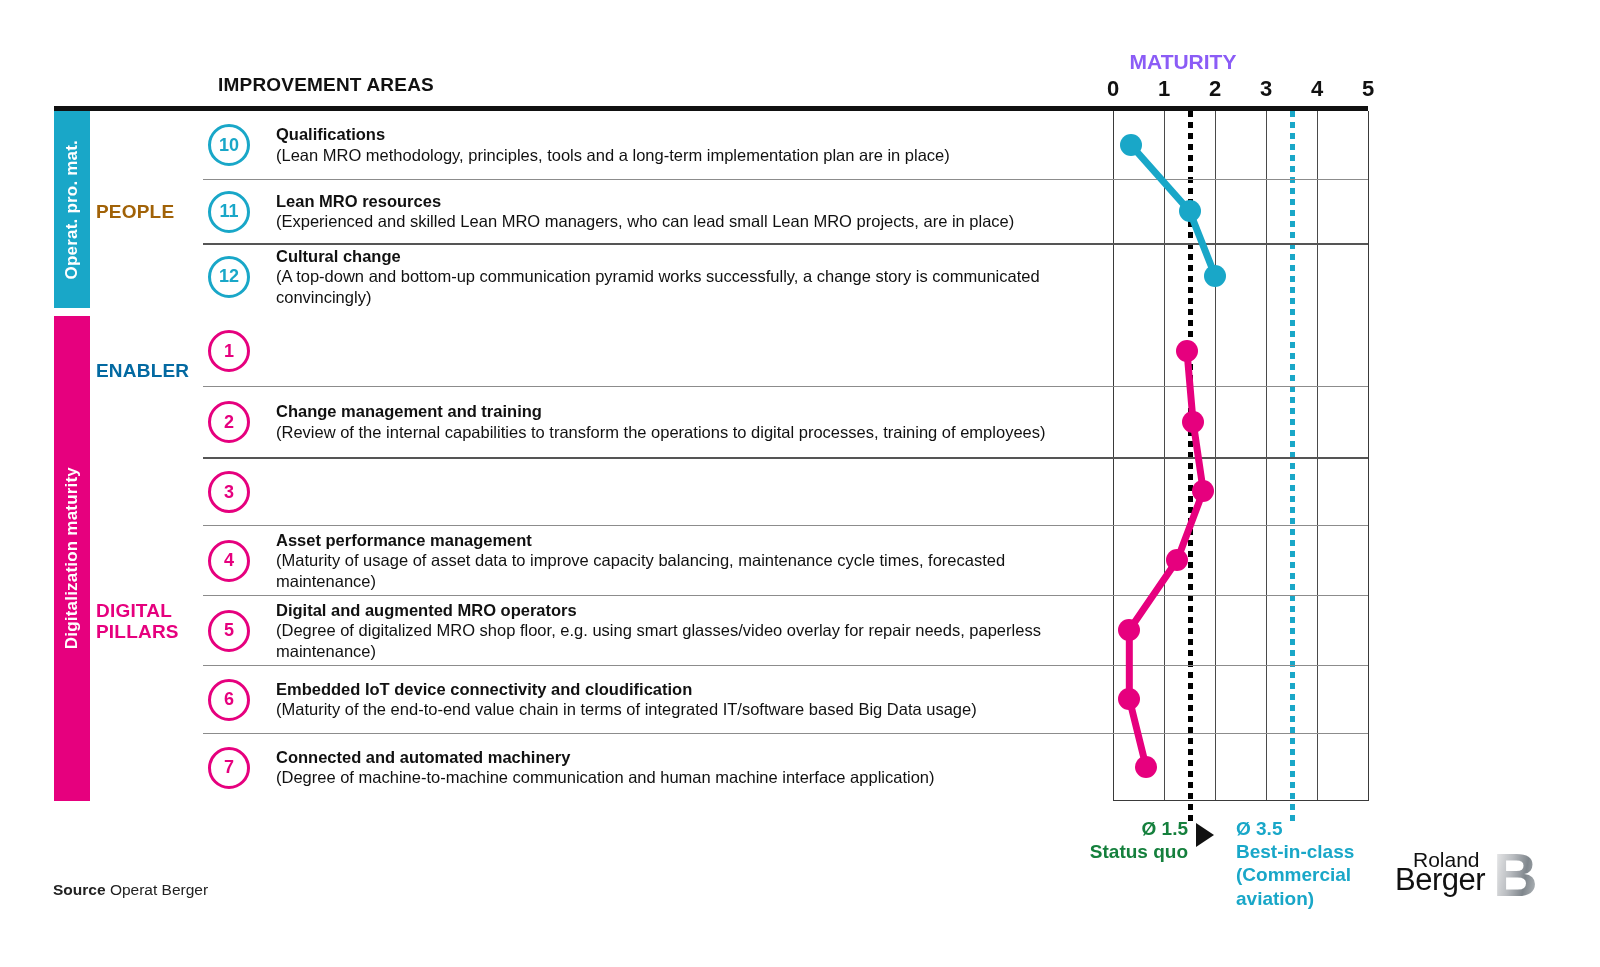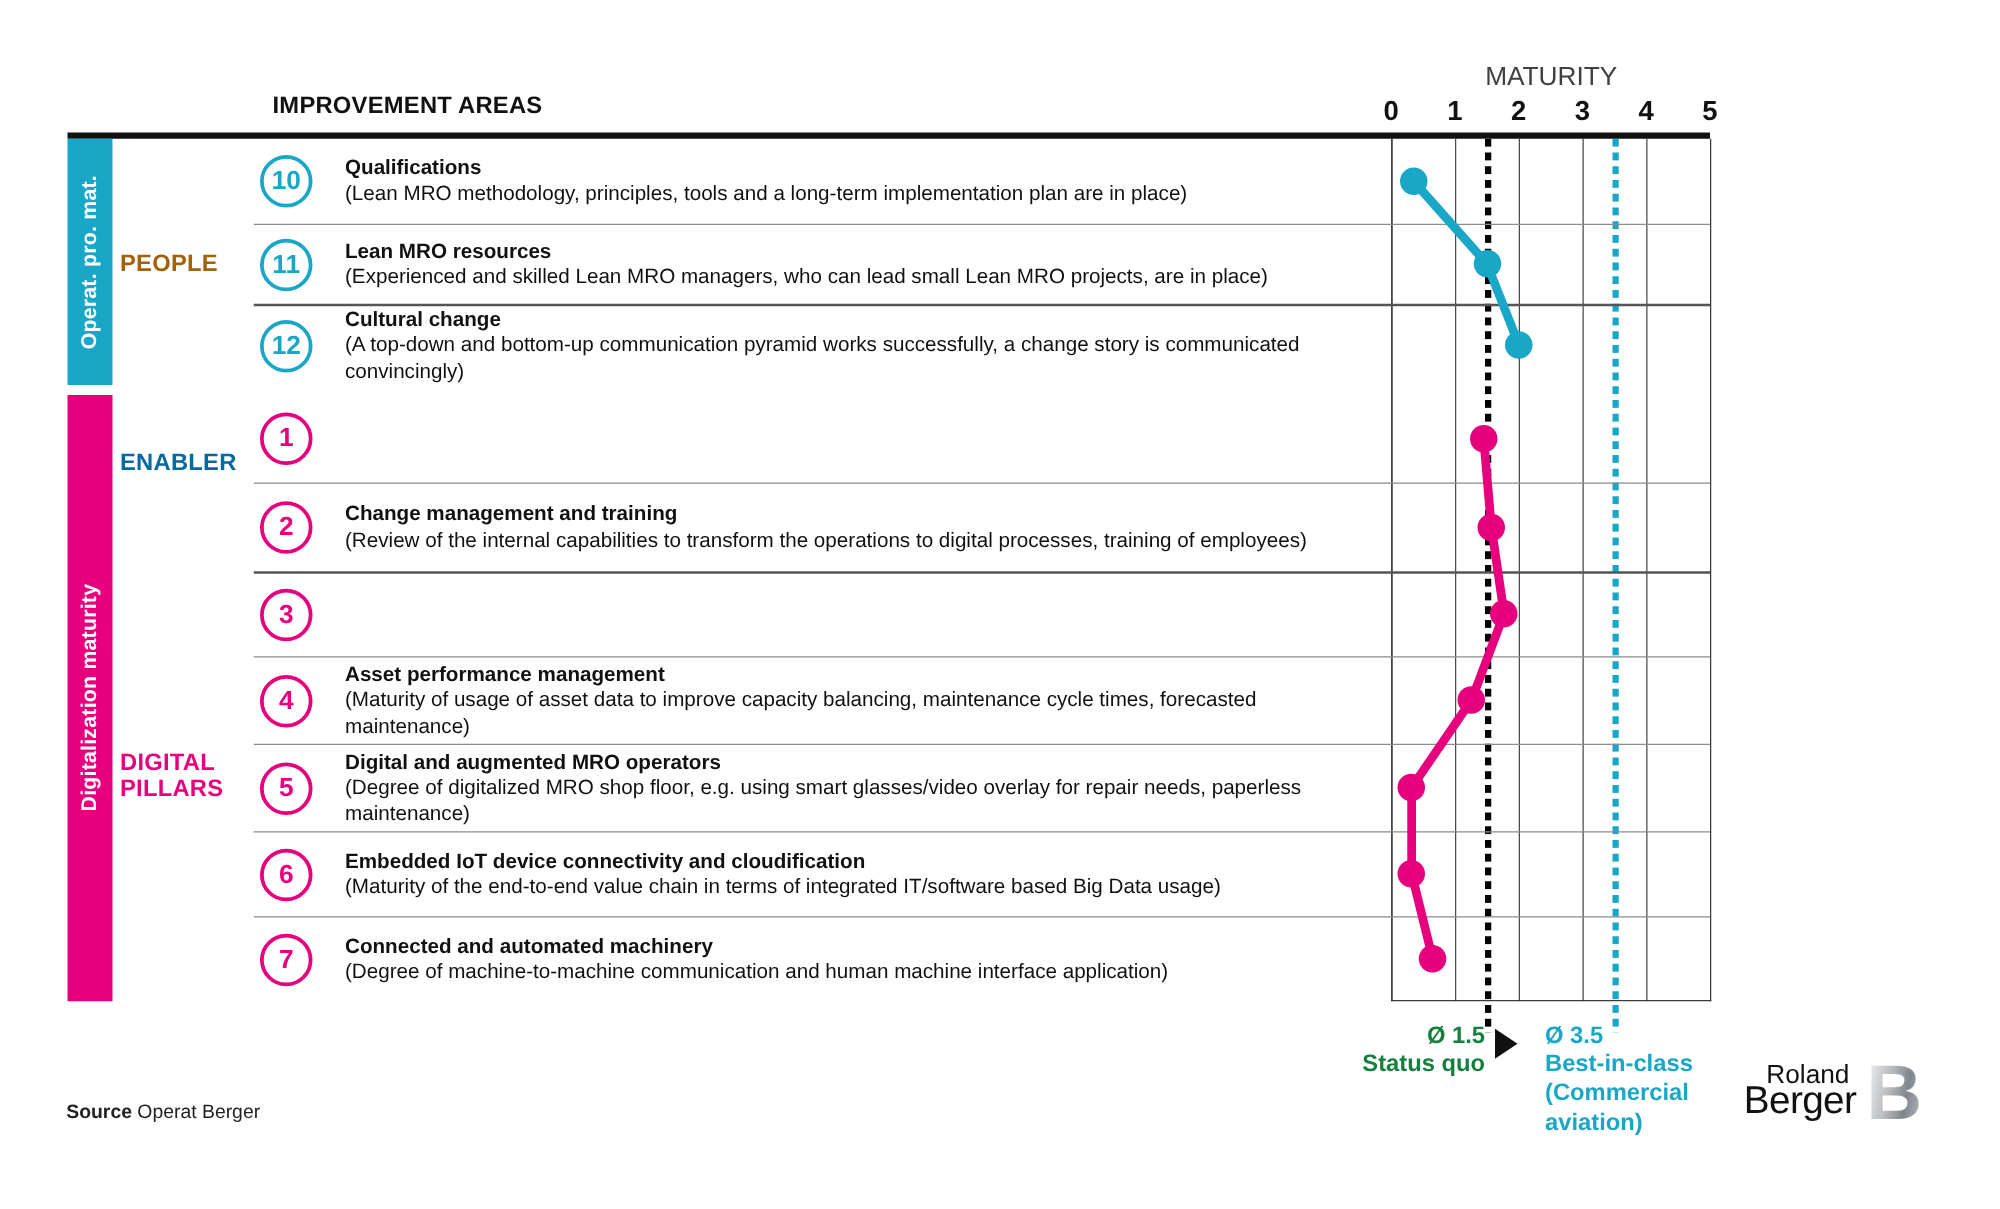--- a/index.html
+++ b/index.html
@@ -14,22 +14,22 @@
   }
   .page { position:absolute; inset:0; }
 
   
   .hdr-improvement {
     position:absolute; left:218px; top:74px;
     font-size:19px; font-weight:bold; letter-spacing:.2px;
     color:#111;
   }
   .hdr-maturity {
-    position:absolute; top:50px; left:1113px; width:256px;
-    text-align:center; font-size:21px; font-weight:normal; color:#404040;
+    position:absolute; top:50px; left:1055px; width:256px;
+    text-align:center; font-size:21px; font-weight:bold; color:#8b5cf6;
   }
   .axis-ticks { position:absolute; top:76px; left:0; height:26px; width:100%; }
   .axis-tick {
     position:absolute; top:0; width:30px; margin-left:-15px;
     text-align:center; font-size:22px; font-weight:bold; color:#111;
   }
 
   
   .topbar {
     position:absolute; left:54px; top:106px; width:1314px; height:5px;
@@ -87,21 +87,21 @@
     border-top:1px solid #8c8c8c;
   }
   .row.thick { border-top:2px solid #555; }
   .row.first { border-top:none; }
 
   .badge {
     position:absolute; left:5px; top:50%; transform:translateY(-50%);
     width:42px; height:42px; border-radius:50%;
     border:3px solid #e6007e; color:#e6007e;
     display:flex; align-items:center; justify-content:center;
-    font-weight:bold; font-size:21px; background:#fff;
+    font-weight:bold; font-size:18px; background:#fff;
   }
   .badge.teal { border-color:#19a7c8; color:#19a7c8; }
 
   .row-text { position:absolute; left:73px; right:285px; top:50%; transform:translateY(-50%); }
   .row-title { font-size:16.5px; font-weight:bold; color:#111; line-height:1.25; }
   .row-desc  { font-size:16.5px; font-weight:normal; color:#111; line-height:1.25; }
 
   
   .series-layer { position:absolute; left:0; top:0; width:1600px; height:967px; pointer-events:none; }
   .dot {

